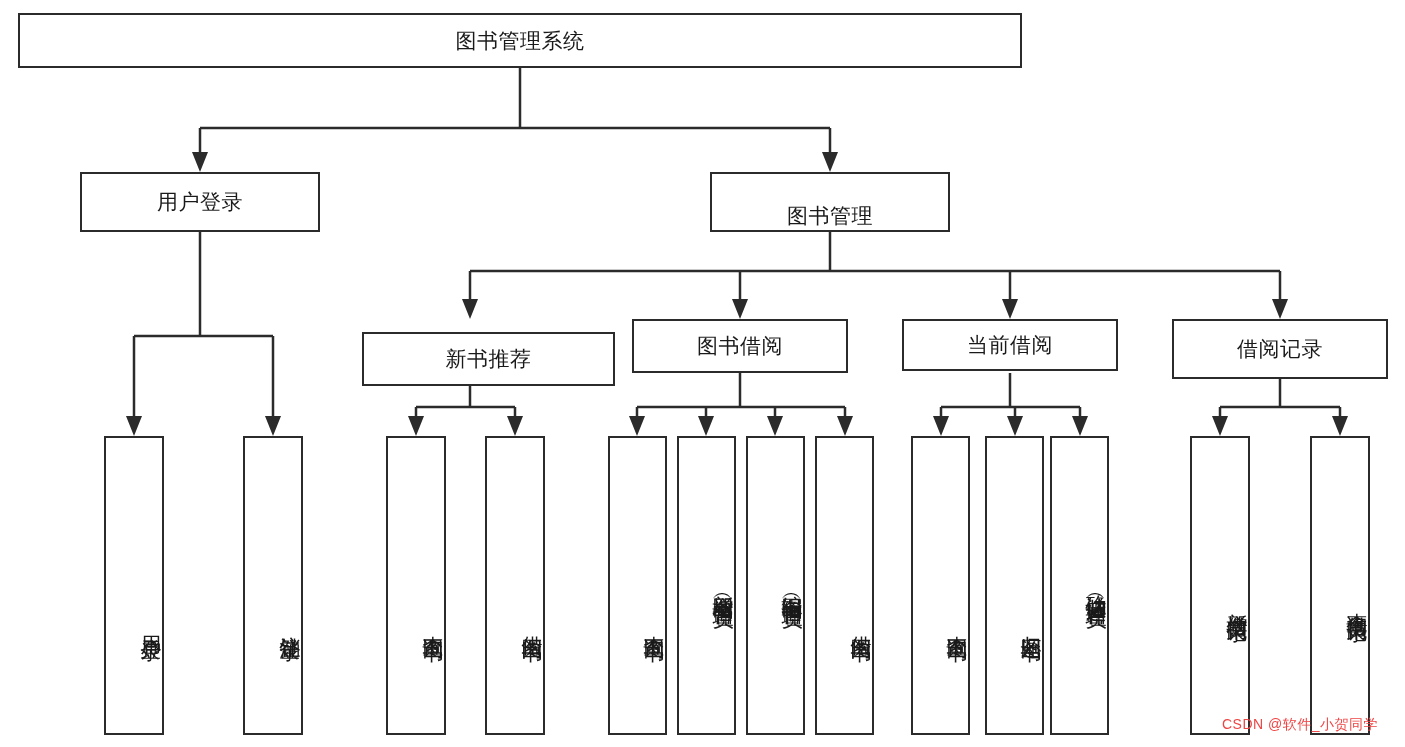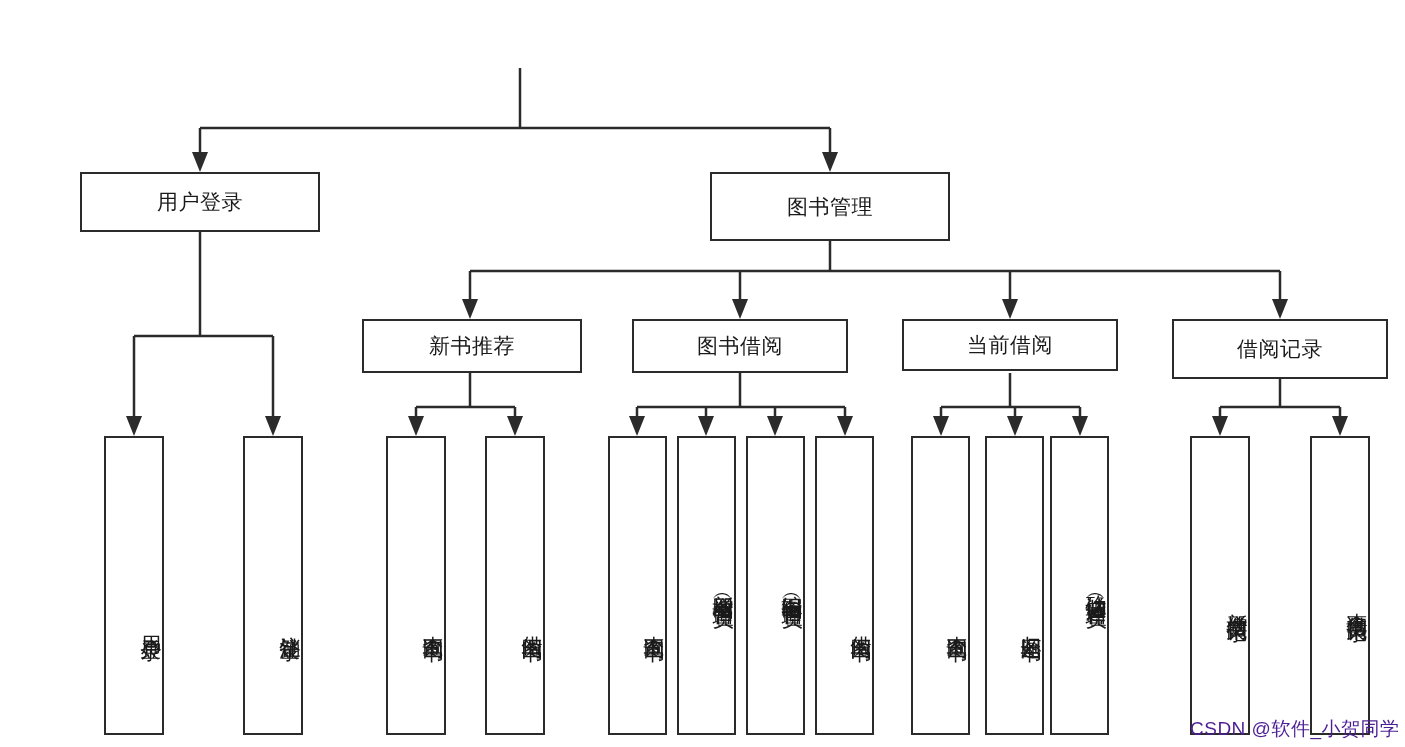--- a/index.html
+++ b/index.html
@@ -41,25 +41,26 @@
     align-items:flex-start;
     padding-top:2px;
   }
   .node.vert > span{
     writing-mode:vertical-rl;
     text-orientation:upright;
     display:block;
   }
   .watermark{
     position:absolute;
-    color:#4c1d95;
-    font-size:19px;
+    color:#ef4444;
+    font-size:14px;
     letter-spacing:0.5px;
     white-space:nowrap;
     user-select:none;
+    padding-left:32px;
   }
   svg.links{
     position:absolute;left:0;top:0;width:1405px;height:747px;
     pointer-events:none;
   }
   svg.links path, svg.links line{
     stroke:#2b2b2b;
     stroke-width:2.5;
     fill:none;
   }
@@ -128,29 +129,32 @@
     <polygon points="1072,416 1088,416 1080,436"></polygon>
 
     <line x1="1280" y1="373" x2="1280" y2="407"></line>
     <line x1="1220" y1="407" x2="1340" y2="407"></line>
     <line x1="1220" y1="407" x2="1220" y2="422"></line>
     <polygon points="1212,416 1228,416 1220,436"></polygon>
     <line x1="1340" y1="407" x2="1340" y2="422"></line>
     <polygon points="1332,416 1348,416 1340,436"></polygon>
   </svg>
 
+  <div class="node horiz" style="left:18px;top:13px;width:1004px;height:55px;">
+    <span>图书管理系统</span>
+  </div>
 
   <div class="node horiz" style="left:80px;top:172px;width:240px;height:60px;">
     <span>用户登录</span>
   </div>
-  <div class="node horiz" style="left:710px;top:172px;width:240px;height:69px;">
+  <div class="node horiz" style="left:710px;top:172px;width:240px;height:60px;align-items:flex-end;">
     <span>图书管理</span>
   </div>
 
-  <div class="node horiz" style="left:362px;top:319px;width:220px;height:54px;font-family:Liberation Serif, serif;">
+  <div class="node horiz" style="left:362px;top:332px;width:253px;height:54px;font-family:Liberation Serif, serif;">
     <span>新书推荐</span>
   </div>
   <div class="node horiz" style="left:632px;top:319px;width:216px;height:54px;justify-content:center;">
     <span>图书借阅</span>
   </div>
   <div class="node horiz" style="left:902px;top:319px;width:216px;height:52px;">
     <span>当前借阅</span>
   </div>
   <div class="node horiz" style="left:1172px;top:319px;width:216px;height:60px;">
     <span>借阅记录</span>

